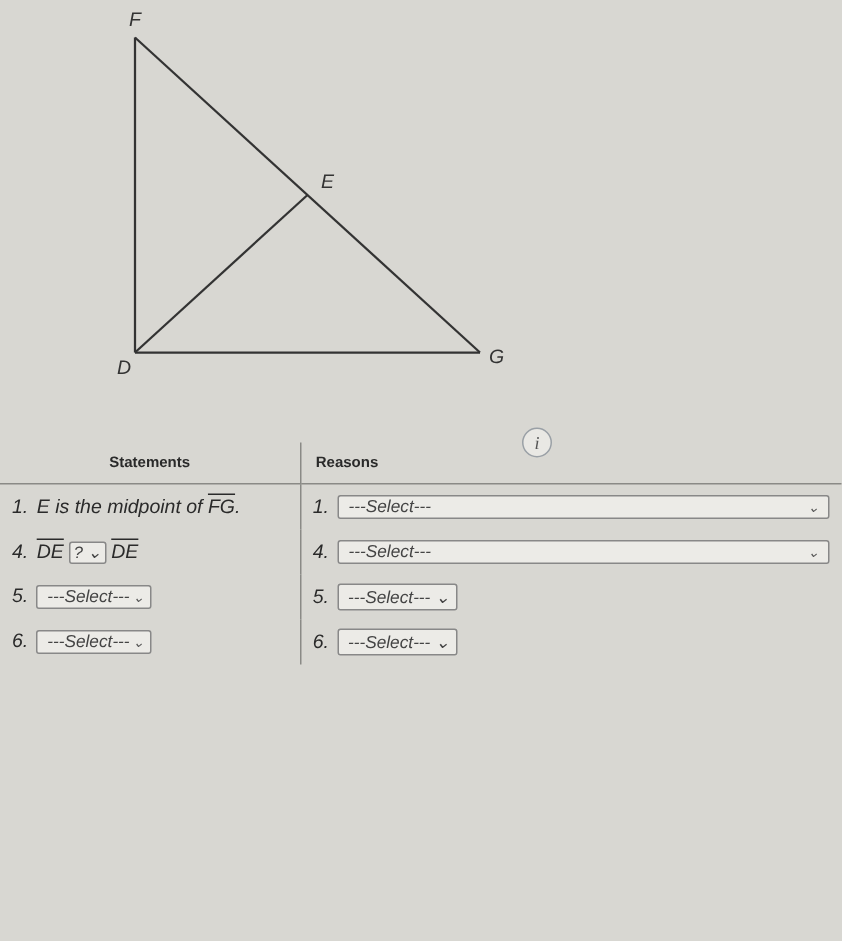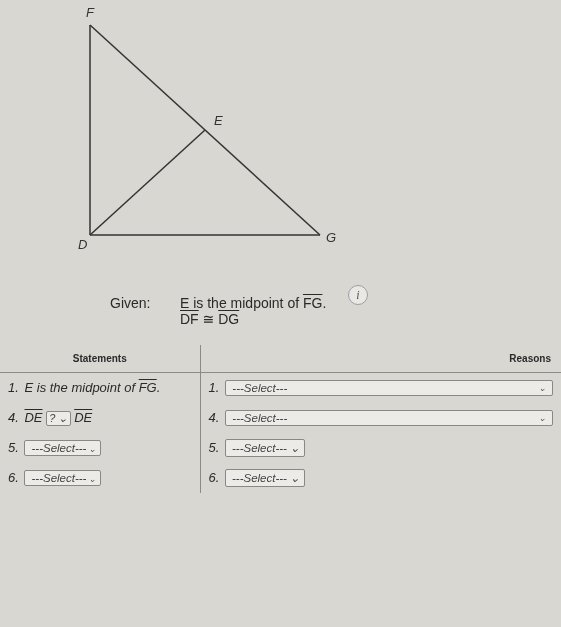--- a/index.html
+++ b/index.html
@@ -49,21 +49,21 @@
       width: 100%;
       border-collapse: collapse;
     }
     .proof-table th {
       font-weight: bold;
       padding: 8px 10px;
       text-align: center;
       font-size: 10px;
     }
     .proof-table th.st { width: 200px; text-align: center; }
-    .proof-table th.rs { text-align: right; }
+    .proof-table th.rs { text-align: left; }
     .proof-table td {
       padding: 4px 8px;
       vertical-align: middle;
       height: 30px;
       font-size: 13px;
       font-style: italic;
     }
     .col-st {
       border-right: 1.5px solid #8a8a86;
       width: 200px;
@@ -124,31 +124,20 @@
     <text class="vlabel" x="26" y="12">F</text>
     <text class="vlabel" x="18" y="244">D</text>
     <text class="vlabel" x="154" y="120">E</text>
     <text class="vlabel" x="266" y="237">G</text>
   </svg>
 </div>
 
 <div class="info-icon">i</div>
 
 <div class="gp-block">
-  <div class="gp-row">
-    <div class="gp-label">Given:</div>
-    <div class="gp-content">
-      <div>
-        <span>E is the midpoint of </span><span class="seg">FG</span><span>.</span>
-      </div>
-      <div>
-        <span class="seg">DF</span><span class="congr"> ≅ </span><span class="seg">DG</span>
-      </div>
-    </div>
-  </div>
 </div>
 
 <table class="proof-table">
   <tbody>
       <tr class="header-row">
     <th class="st">Statements</th>
     <th class="rs">Reasons</th>
   </tr>
 
   <tr>

